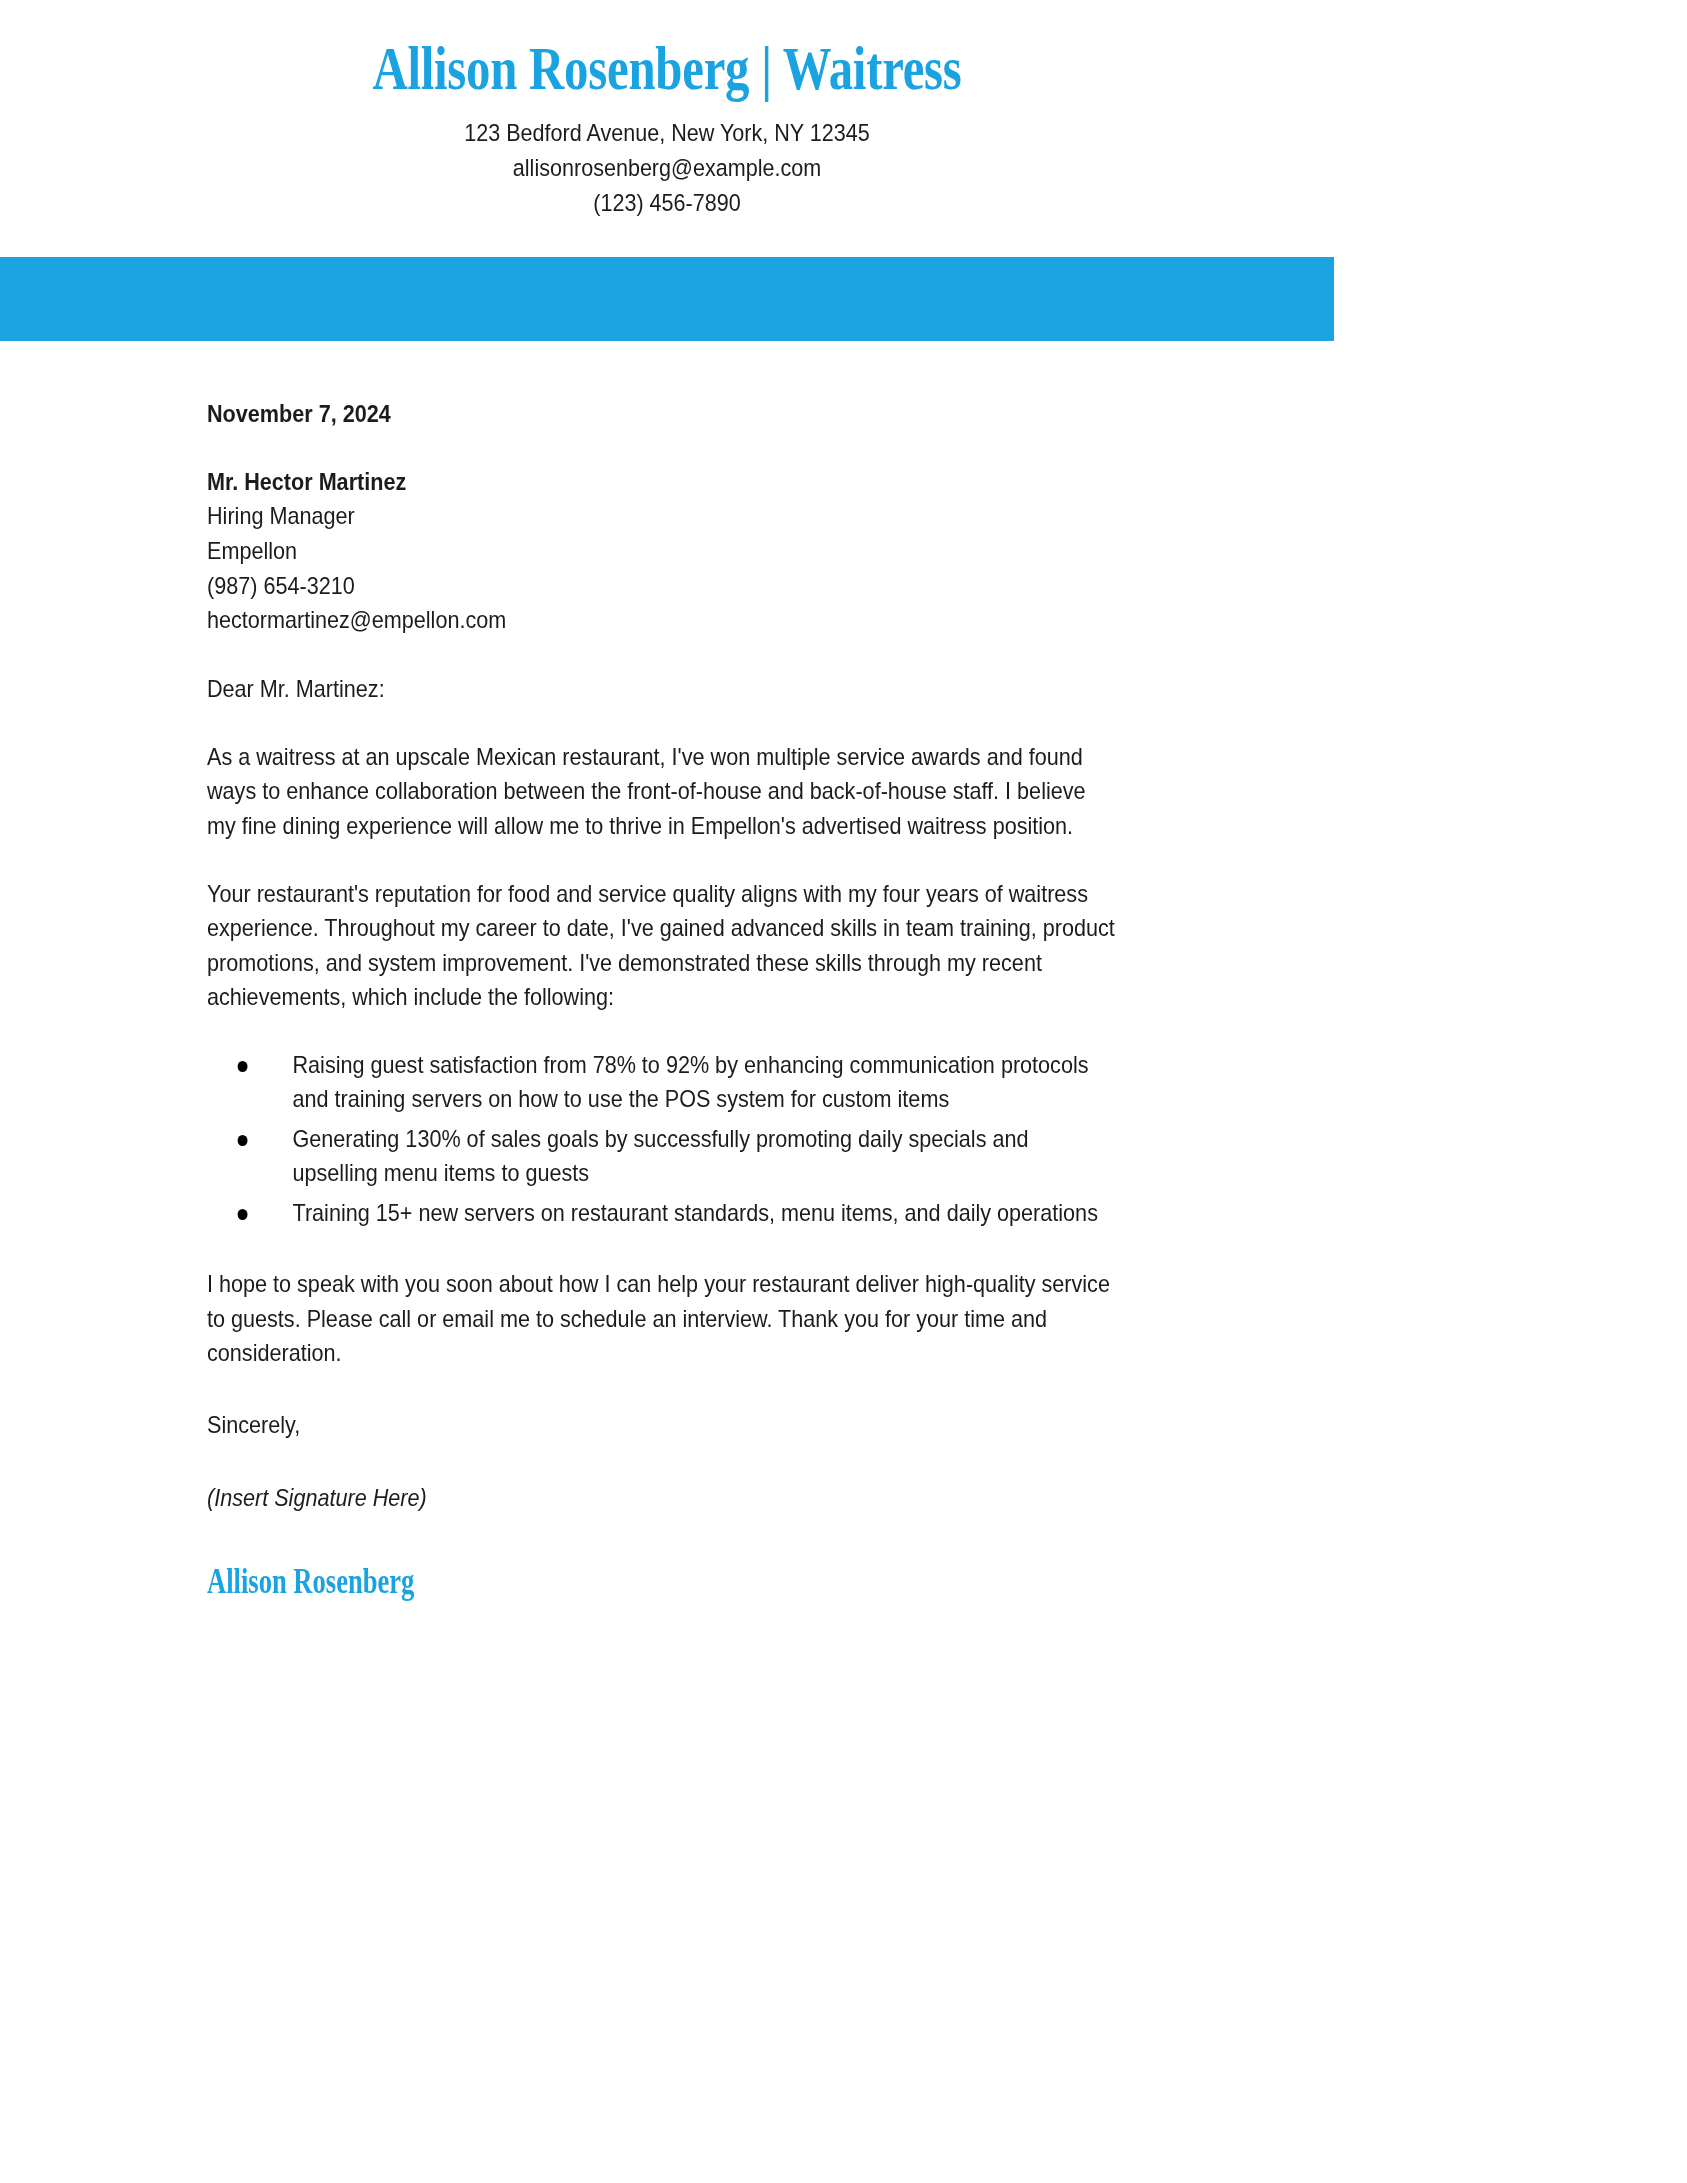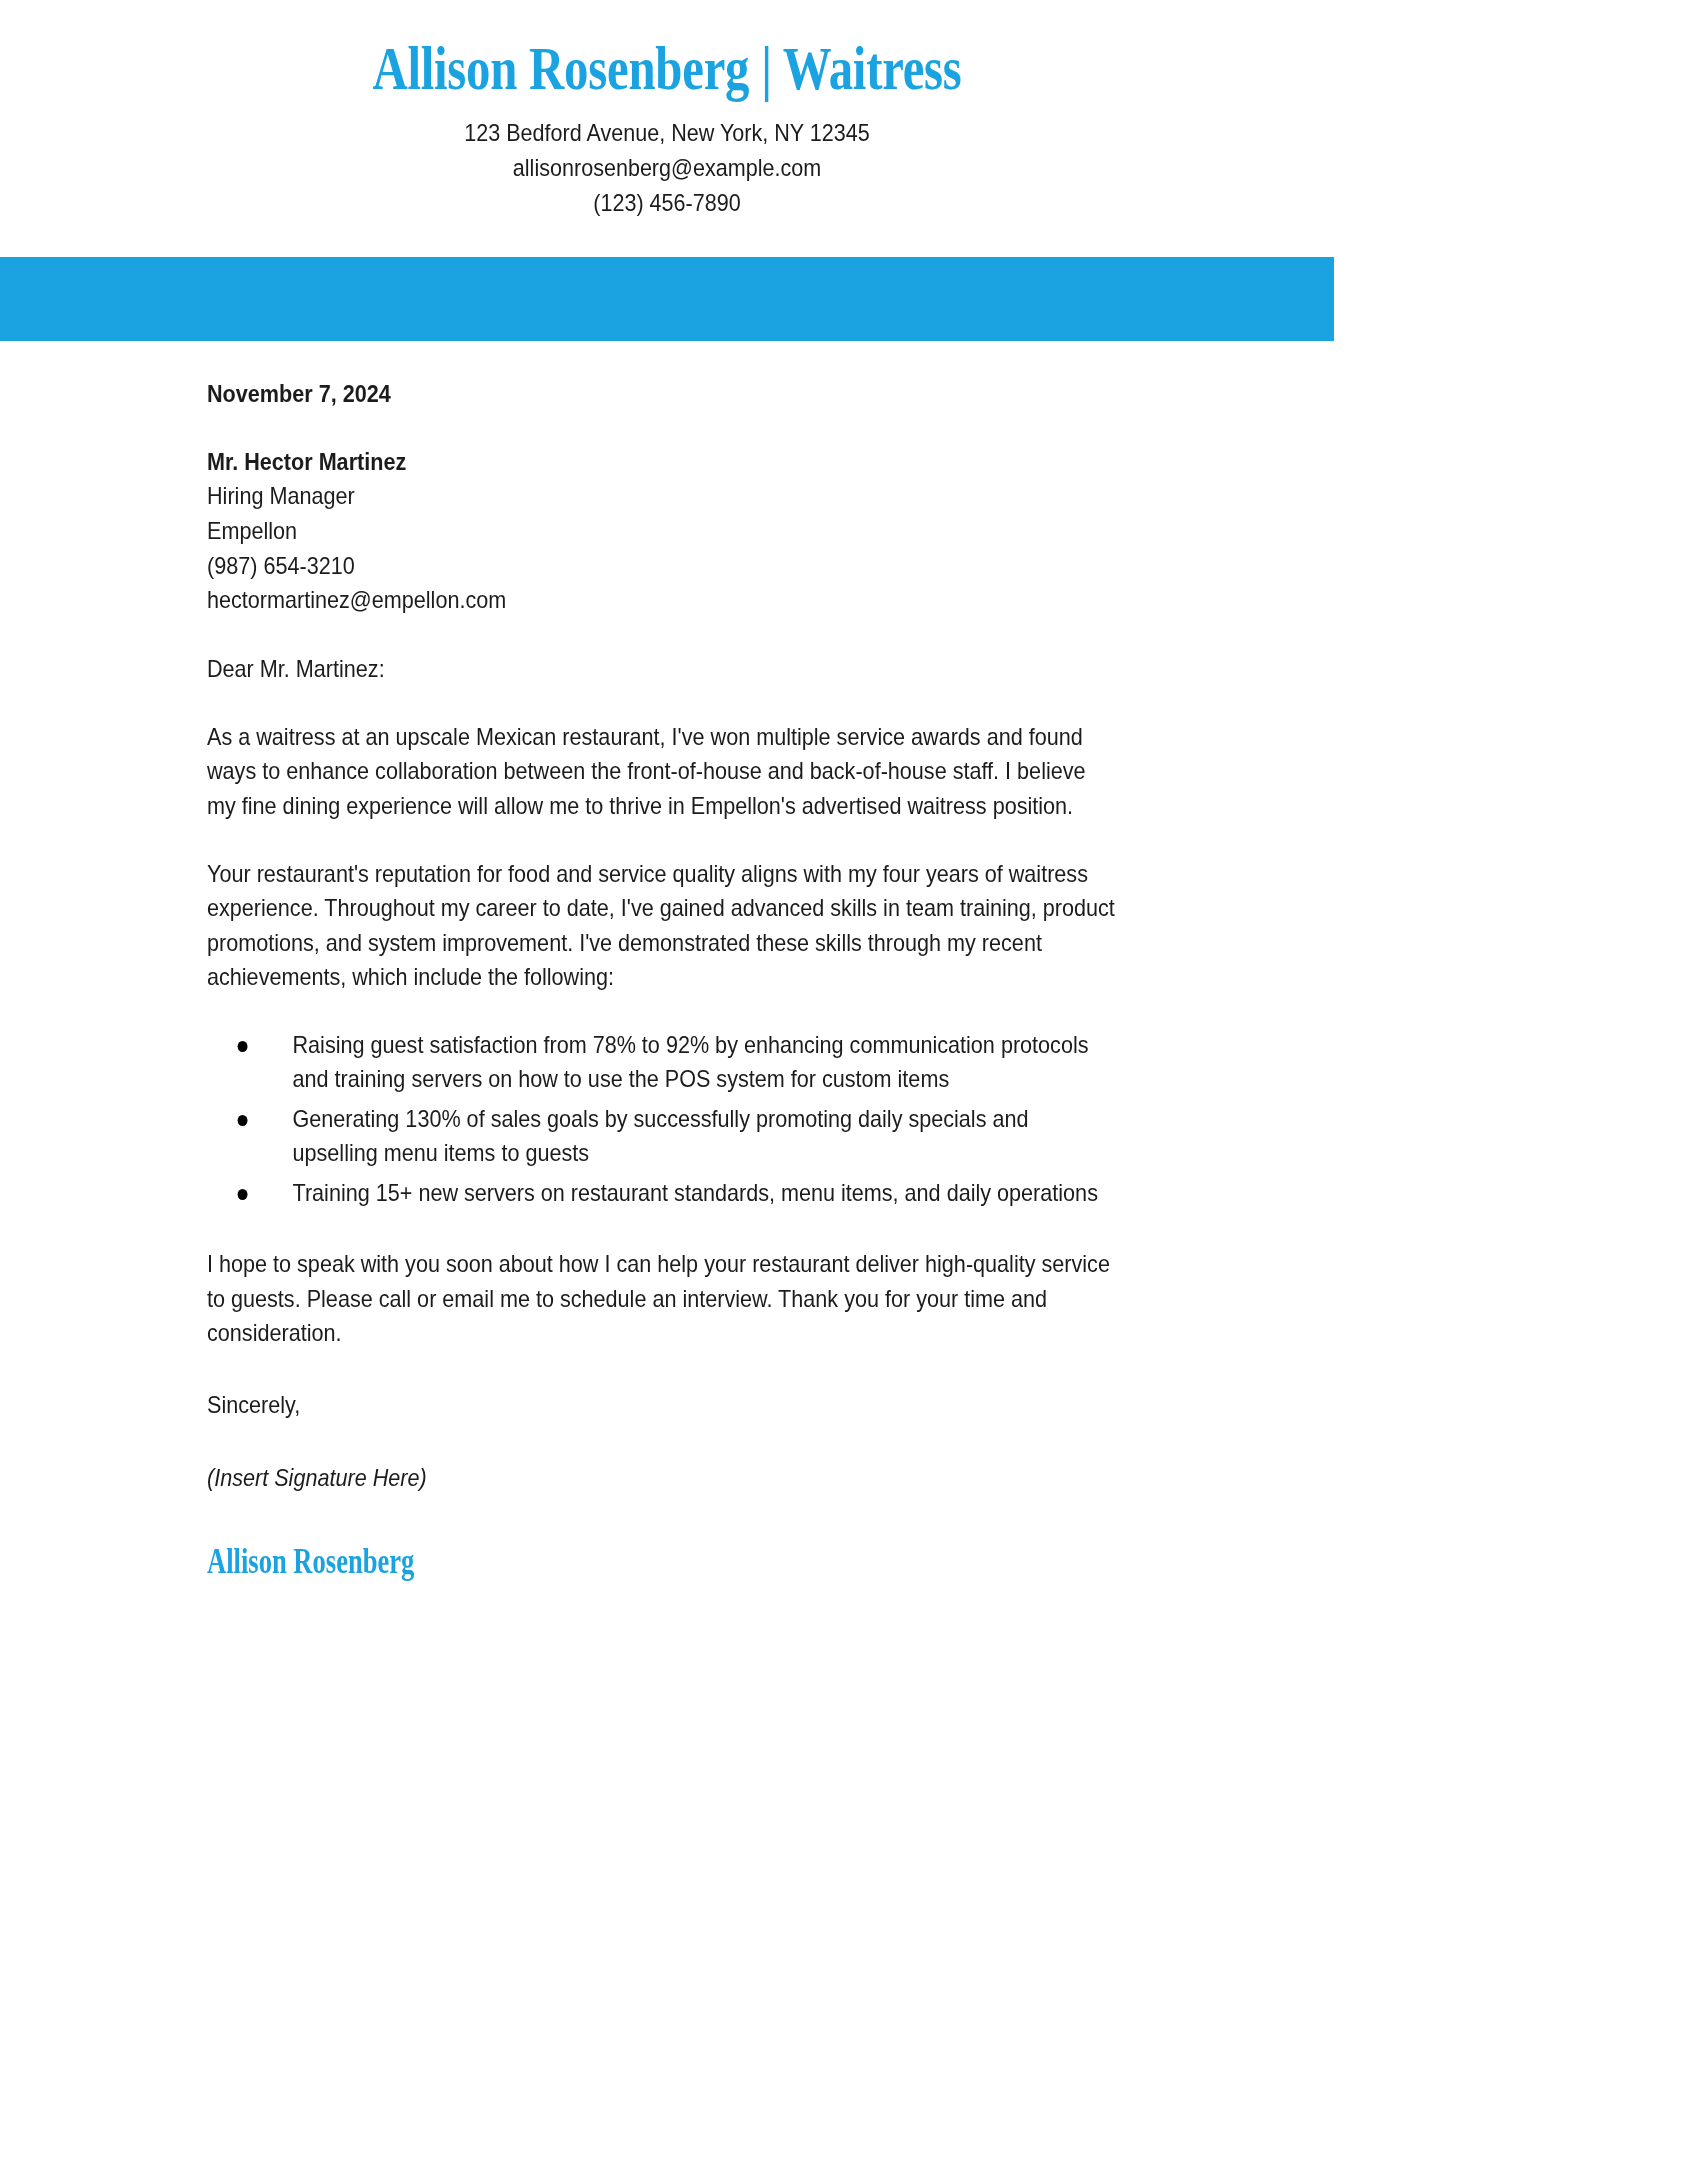--- a/index.html
+++ b/index.html
@@ -52,21 +52,21 @@
     margin-top: 36px;
     width: 100%;
     height: 84px;
     background: #1AA3E0;
   }
 
   
   .body-wrap {
     padding-left: 207px;
     padding-right: 215px;
-    padding-top: 36px;
+    padding-top: 56px;
     font-size: 24px;
     line-height: 1.43;
     color: #1c1c1c;
   }
   .body-inner {
     transform: scaleX(0.90);
     transform-origin: left top;
     width: 111.1%;
   }
 

